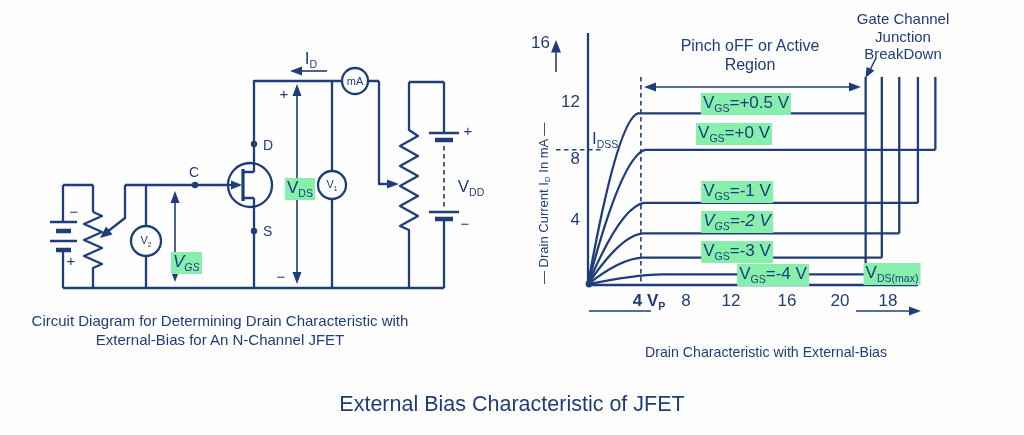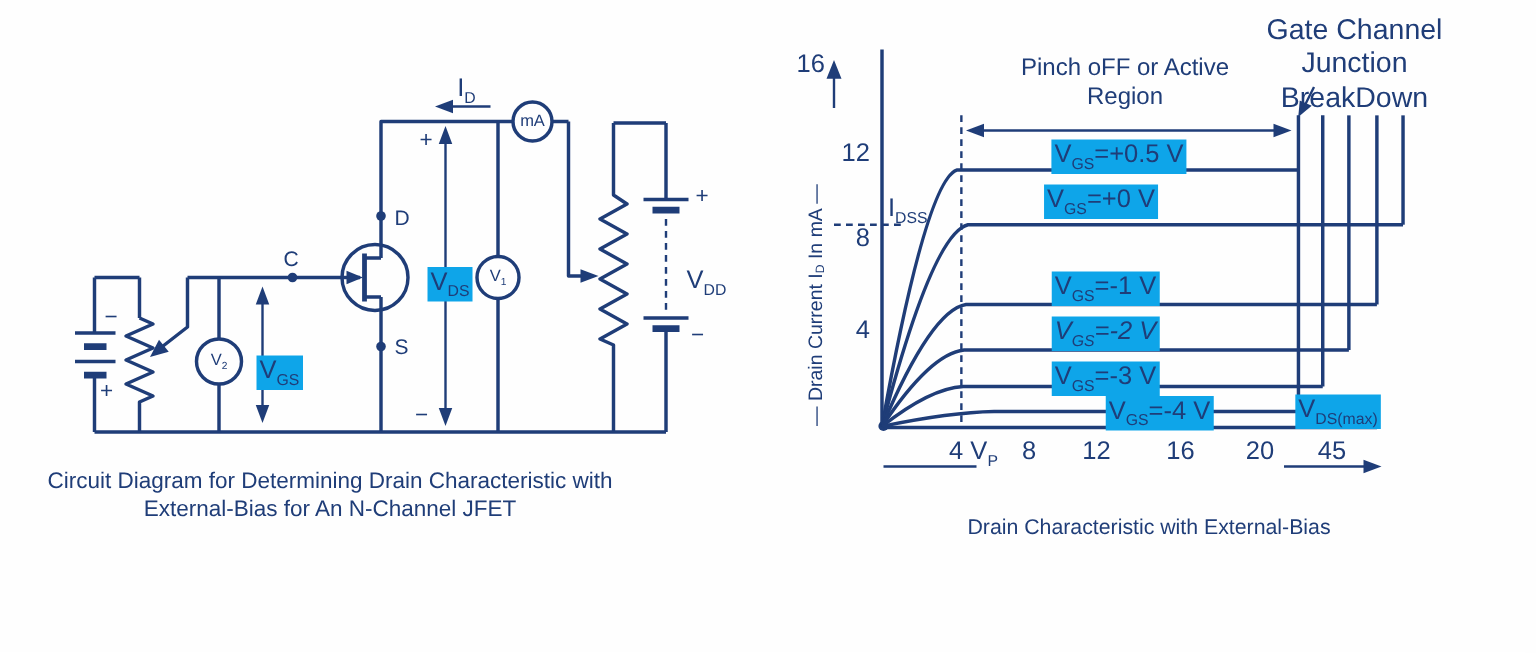--- a/index.html
+++ b/index.html
@@ -12,21 +12,21 @@
   #fig-svg path{stroke:var(--ink);fill:none;stroke-linejoin:round;}
   #fig-svg polygon{fill:var(--ink);stroke:none;}
   #fig-svg .w1{stroke-width:1.6;}
   #fig-svg .w2{stroke-width:2.3;}
   #fig-svg .w3{stroke-width:3.2;}
   #fig-svg .w4{stroke-width:4.5;}
   #fig-svg .dash{stroke-dasharray:4.5 3.5;}
   #fig-svg .dot{fill:var(--ink);stroke:none;}
   .lbl{position:absolute;font-size:17px;line-height:1.18;white-space:pre-line;}
   .ctr{transform:translateX(-50%);text-align:center;}
-  .bg{background:#0ea5e9;padding:0 2px;}
+  .bg{background:#86efac;padding:0 2px;}
   .rt{width:24px;text-align:right;}
   sub{font-size:0.62em;}
   .sign{font-size:15px;font-weight:500;}
   .letter{font-size:14px;}
   .meter{font-size:11px;}
   .cap{font-size:15px;line-height:1.25;}
   .cap2{font-size:14.2px;}
   .title{font-size:21.5px;}
   .ylab{writing-mode:vertical-rl;transform:rotate(180deg);height:212px;font-size:13px;}
 </style>
@@ -138,59 +138,60 @@
         <path d="M856,311 H913" class="w1"></path>
         <polygon points="921,311 909,306.5 909,315.5"></polygon>
       </g>
   </svg>
 
   <div class="lbl ctr" style="left:311px;top:49px;"><span>I</span><sub>D</sub></div>
   <div class="lbl ctr meter" style="left:355px;top:75px;"><span>mA</span></div>
   <div class="lbl ctr meter" style="left:332px;top:178px;"><span>V</span><sub>1</sub></div>
   <div class="lbl ctr meter" style="left:146px;top:234px;"><span>V</span><sub>2</sub></div>
   <div class="lbl ctr bg" style="left:300px;top:178px;"><span>V</span><sub>DS</sub></div>
-  <div class="lbl bg" style="left:171px;top:237px;"><span>V</span><sub>GS</sub></div>
+  <div class="lbl bg" style="left:171px;top:252px;font-style:italic;"><span>V</span><sub>GS</sub></div>
   <div class="lbl ctr" style="left:471px;top:177px;"><span>V</span><sub>DD</sub></div>
   <div class="lbl letter" style="left:189px;top:164px;"><span>C</span></div>
   <div class="lbl letter" style="left:263px;top:137px;"><span>D</span></div>
   <div class="lbl letter" style="left:263px;top:223px;"><span>S</span></div>
   <div class="lbl ctr sign" style="left:74px;top:203px;"><span>−</span></div>
   <div class="lbl ctr sign" style="left:71px;top:252px;"><span>+</span></div>
   <div class="lbl ctr sign" style="left:284px;top:85px;"><span>+</span></div>
   <div class="lbl ctr sign" style="left:281px;top:268px;"><span>−</span></div>
   <div class="lbl ctr sign" style="left:468px;top:122px;"><span>+</span></div>
   <div class="lbl ctr sign" style="left:465px;top:215px;"><span>−</span></div>
 
   <div class="lbl rt" style="left:526px;top:33px;"><span>16</span></div>
   <div class="lbl rt" style="left:556px;top:92px;"><span>12</span></div>
   <div class="lbl rt" style="left:556px;top:149px;"><span>8</span></div>
   <div class="lbl rt" style="left:556px;top:210px;"><span>4</span></div>
 
-  <div class="lbl ctr" style="left:649px;top:291px;"><span>4 V</span><sub>P</sub></div>
+  <div class="lbl ctr" style="left:649px;top:291px;font-weight:bold;"><span>4 V</span><sub>P</sub></div>
   <div class="lbl ctr" style="left:686px;top:291px;"><span>8</span></div>
   <div class="lbl ctr" style="left:731px;top:291px;"><span>12</span></div>
   <div class="lbl ctr" style="left:787px;top:291px;"><span>16</span></div>
   <div class="lbl ctr" style="left:840px;top:291px;"><span>20</span></div>
-  <div class="lbl ctr" style="left:888px;top:291px;"><span>45</span></div>
+  <div class="lbl ctr" style="left:888px;top:291px;"><span>18</span></div>
 
   <div class="lbl" style="left:592px;top:129px;"><span>I</span><sub>DSS</sub></div>
   <div class="lbl ctr bg" style="left:892px;top:263px;"><span>V</span><sub>DS(max)</sub></div>
 
   <div class="lbl ctr bg" style="left:746px;top:93px;"><span>V</span><sub>GS</sub><span>=+0.5 V</span></div>
   <div class="lbl ctr bg" style="left:734px;top:123px;"><span>V</span><sub>GS</sub><span>=+0 V</span></div>
   <div class="lbl ctr bg" style="left:737px;top:181px;"><span>V</span><sub>GS</sub><span>=-1 V</span></div>
   <div class="lbl ctr bg" style="left:737px;top:211px;font-style:italic;"><span>V</span><sub>GS</sub><span>=-2 V</span></div>
   <div class="lbl ctr bg" style="left:737px;top:241px;"><span>V</span><sub>GS</sub><span>=-3 V</span></div>
   <div class="lbl ctr bg" style="left:773px;top:264px;"><span>V</span><sub>GS</sub><span>=-4 V</span></div>
 
   <div class="lbl ctr" style="left:750px;top:37px;font-size:16px;"><span>Pinch oFF or Active
 Region</span></div>
-  <div class="lbl ctr" style="left:903px;top:10px;font-size:19px;"><span>Gate Channel
+  <div class="lbl ctr" style="left:903px;top:10px;font-size:15px;"><span>Gate Channel
 Junction
 BreakDown</span></div>
 
   <div class="lbl ylab" style="left:536px;top:72px;"><span>— Drain Current I</span><sub>D</sub><span> In mA —</span></div>
 
   <div class="lbl ctr cap" style="left:220px;top:312px;"><span>Circuit Diagram for Determining Drain Characteristic with
 External-Bias for An N-Channel JFET</span></div>
   <div class="lbl ctr cap2" style="left:766px;top:344px;"><span>Drain Characteristic with External-Bias</span></div>
+  <div class="lbl ctr title" style="left:512px;top:392px;"><span>External Bias Characteristic of JFET</span></div>
 
 </div>
 
 </body></html>

